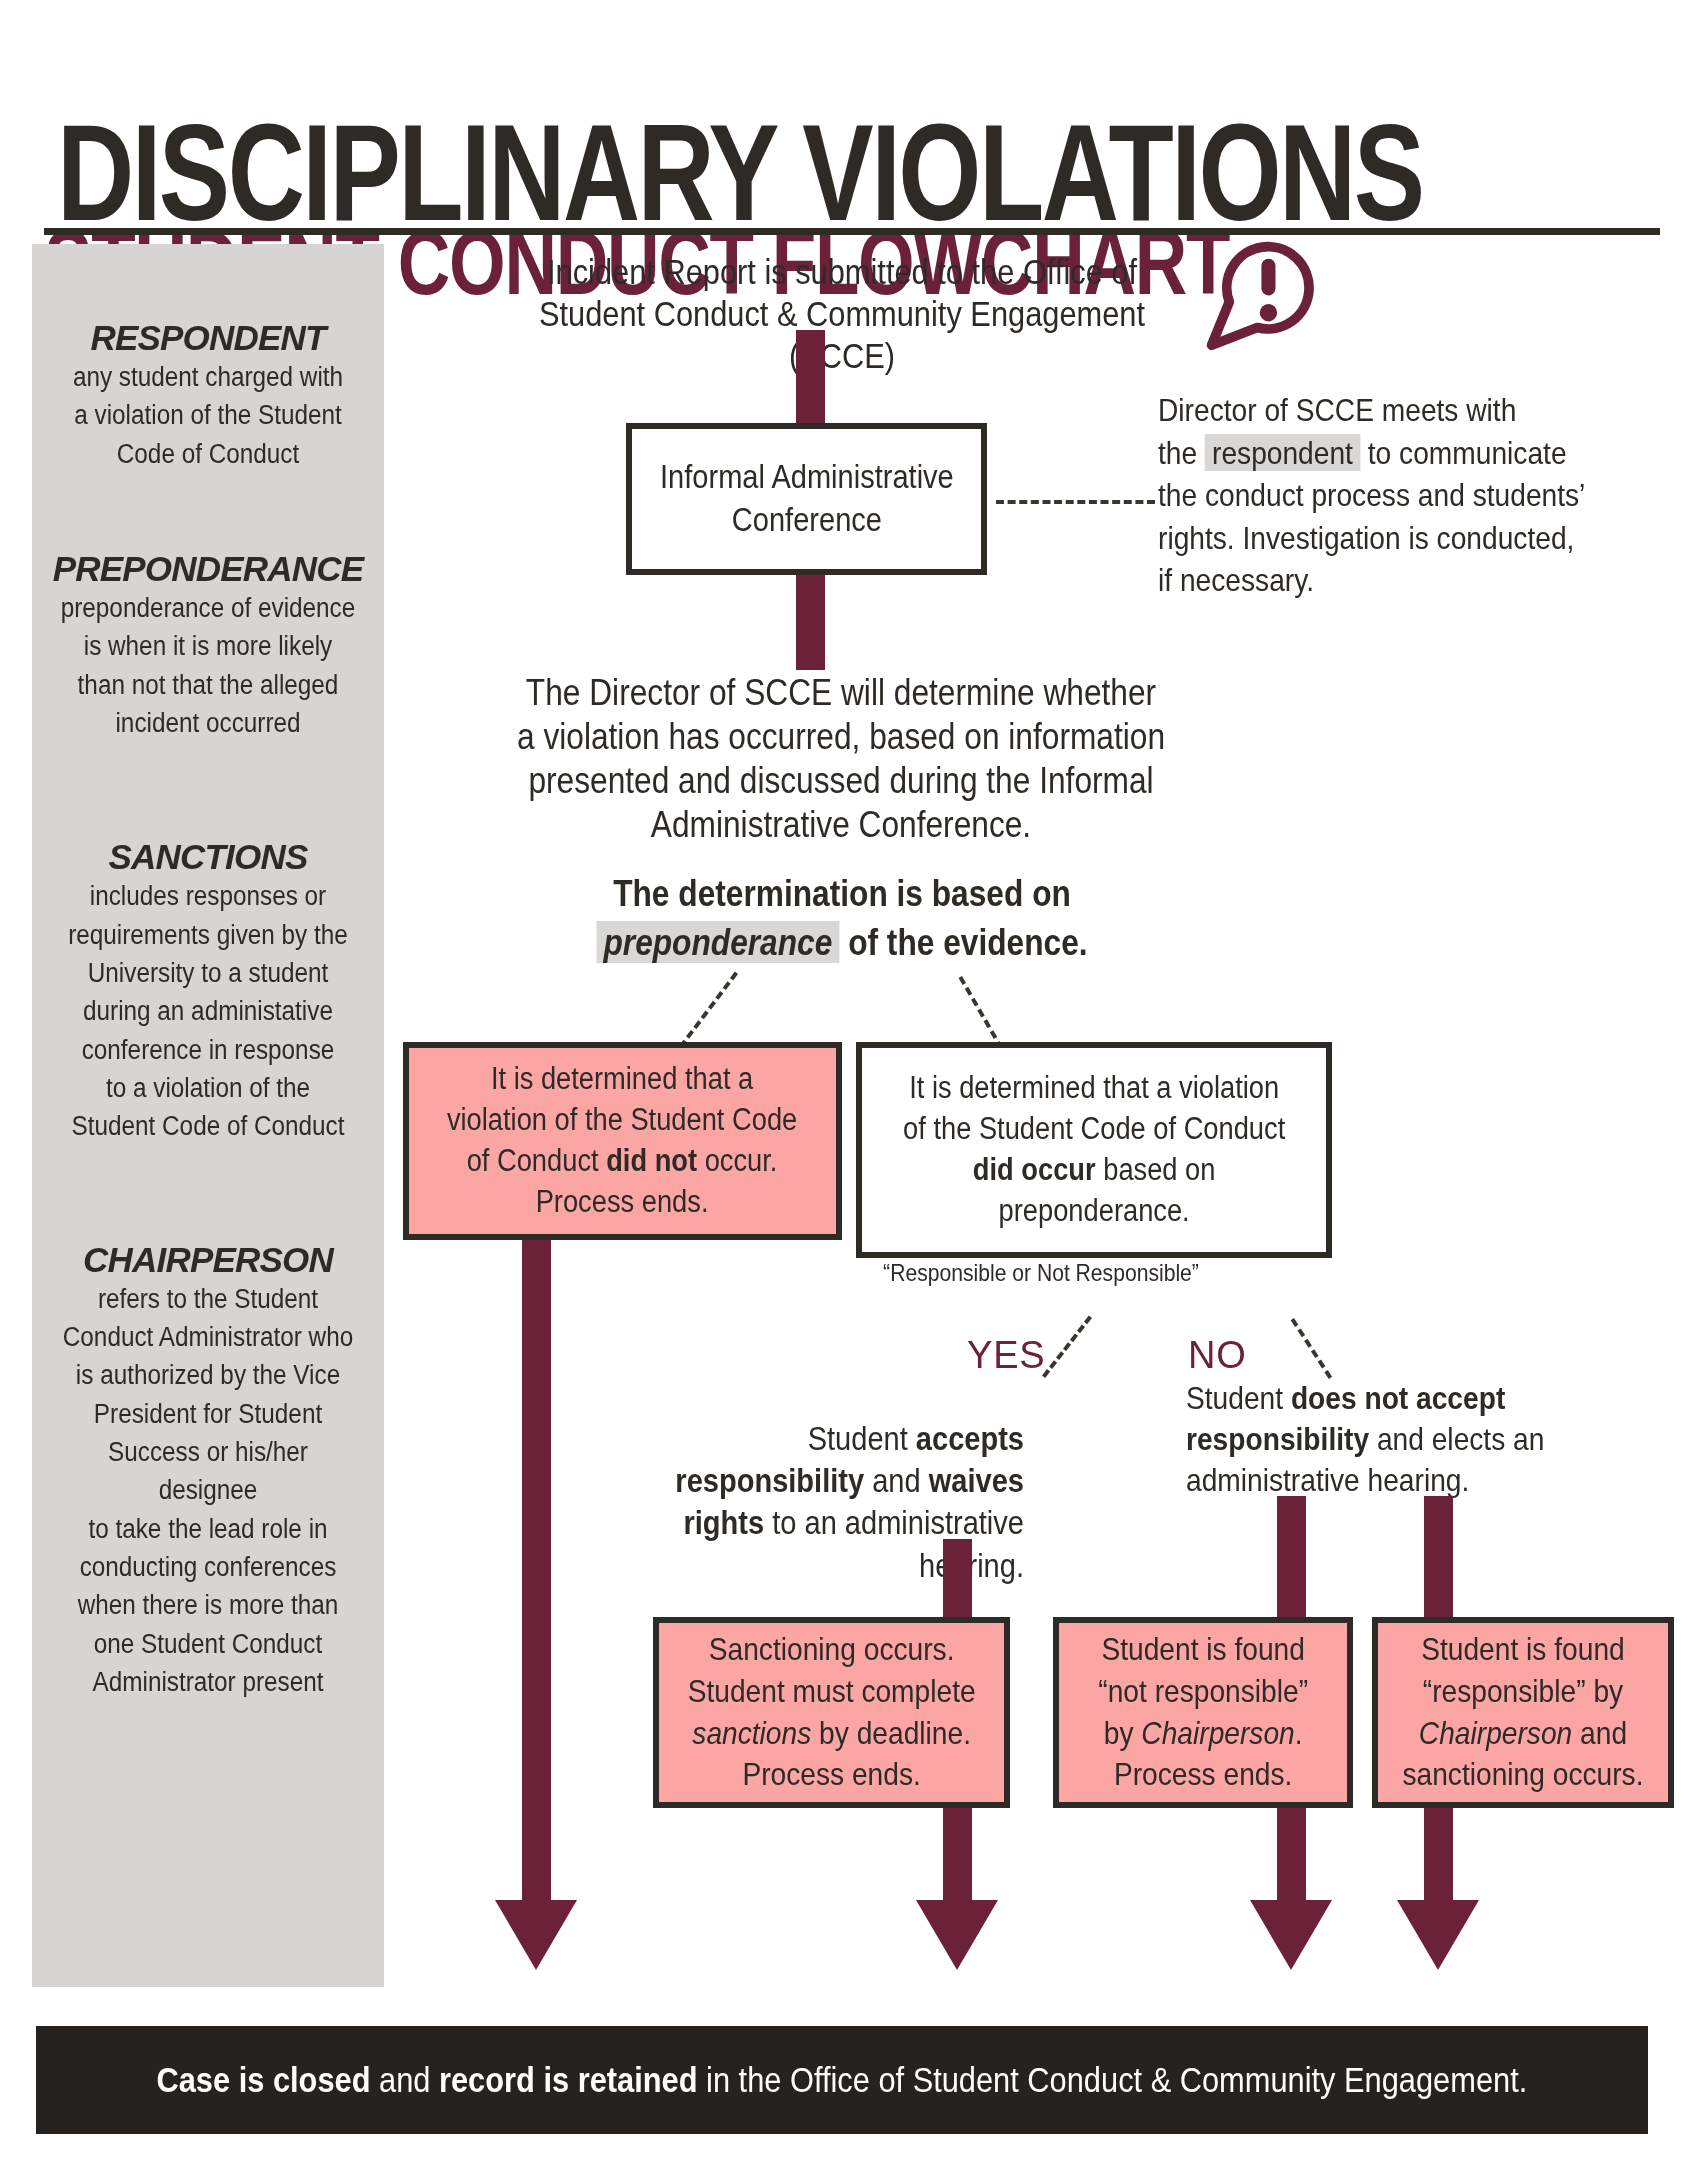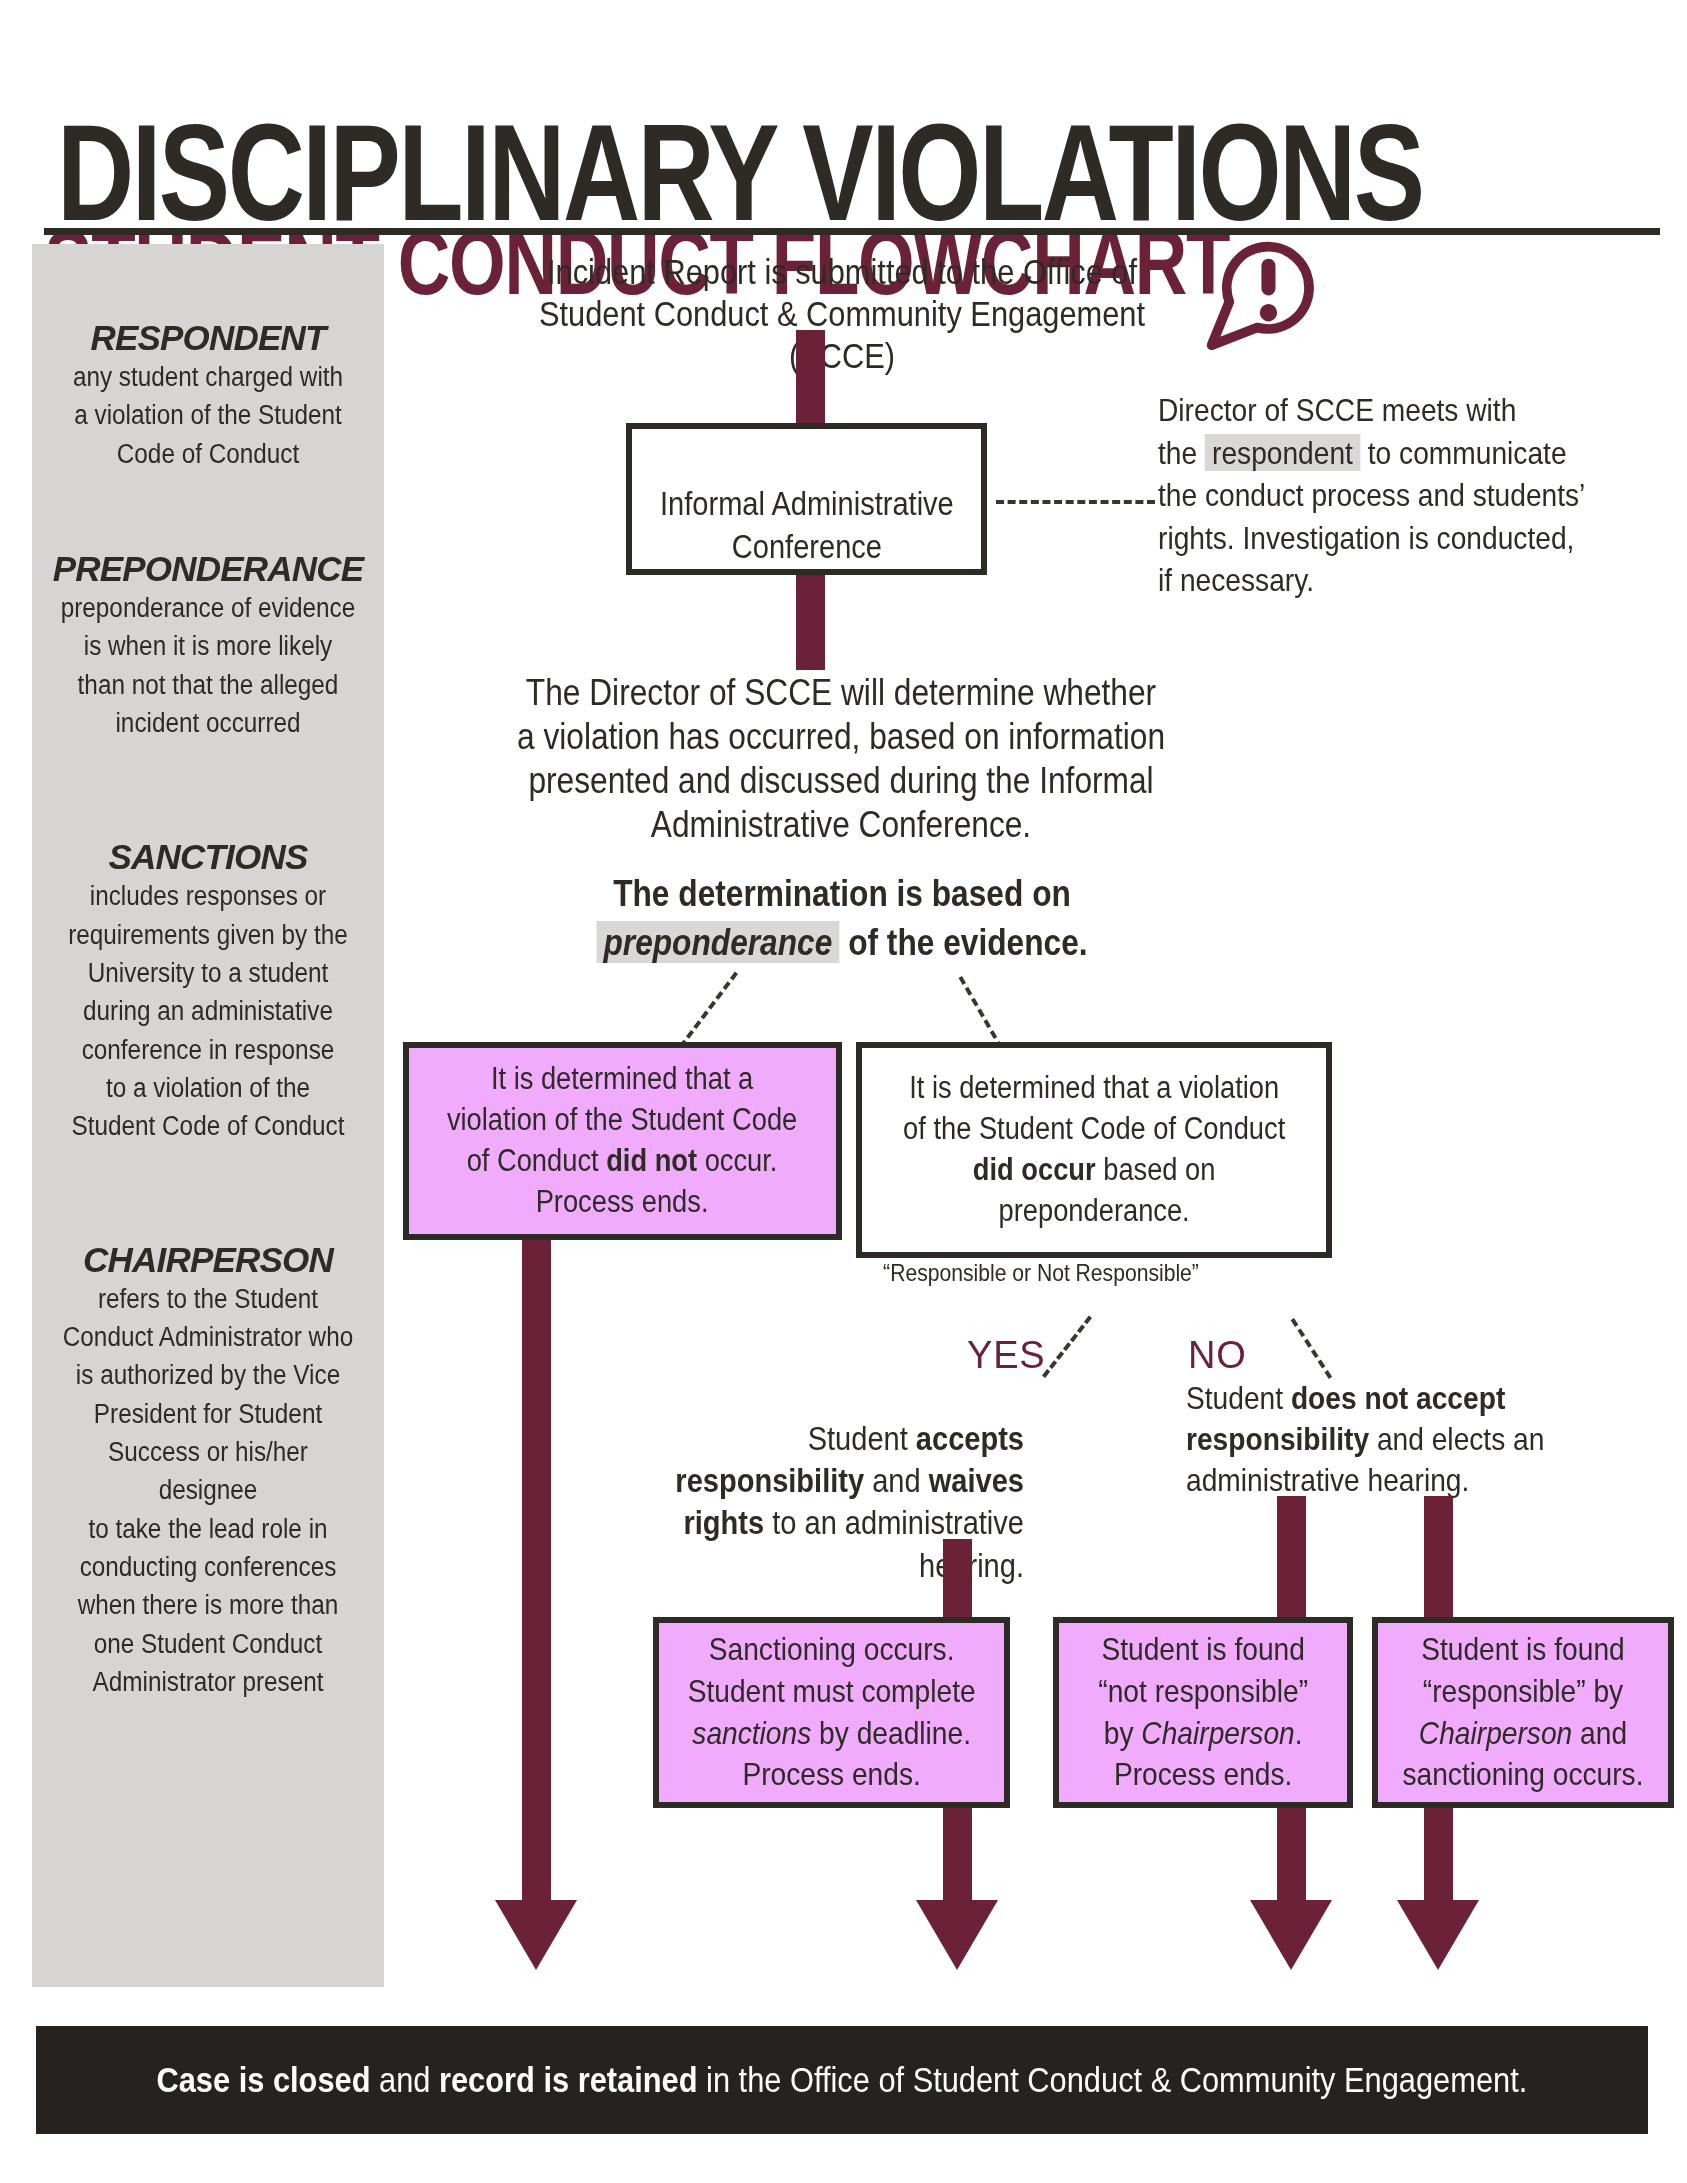--- a/index.html
+++ b/index.html
@@ -41,22 +41,22 @@
   .determ{left:556px;top:870px;width:572px;text-align:center;font-size:36px;font-weight:700;line-height:1.35;}
   .respq{left:779px;top:1259px;width:524px;text-align:center;font-size:24px;}
   .branch-label{font-size:38px;color:#6b2138;letter-spacing:0.8px;}
   .yes-text{left:627px;top:1418px;width:397px;text-align:right;font-size:33px;line-height:1.28;}
   .no-text{left:1186px;top:1378px;width:429px;text-align:left;font-size:32px;line-height:1.28;}
   
   .fbox{
     position:absolute;border:6.4px solid #2e2a26;box-sizing:border-box;z-index:2;
     display:flex;align-items:center;justify-content:center;text-align:center;
   }
-  .gray{background:#f0abfc;} .white{background:#ffffff;}
-  #box-informal{left:626px;top:423px;width:361px;height:152px;font-size:33px;line-height:1.3;align-items:flex-end;}
+  .gray{background:#fca5a5;} .white{background:#ffffff;}
+  #box-informal{left:626px;top:423px;width:361px;height:152px;font-size:33px;line-height:1.3;}
   #box-didnot{left:403px;top:1042px;width:439px;height:198px;font-size:31px;line-height:1.32;}
   #box-did{left:856px;top:1042px;width:476px;height:216px;font-size:31px;line-height:1.32;}
   #box-sanction{left:653px;top:1617px;width:357px;height:191px;font-size:32px;line-height:1.3;}
   #box-notresp{left:1053px;top:1617px;width:300px;height:191px;font-size:32px;line-height:1.3;}
   #box-resp{left:1372px;top:1617px;width:302px;height:191px;font-size:32px;line-height:1.3;}
   
   .bar{position:absolute;width:29px;background:#6b2138;z-index:1;}
   .head{
     position:absolute;width:0;height:0;z-index:1;
     border-left:41px solid transparent;border-right:41px solid transparent;border-top:70px solid #6b2138;

